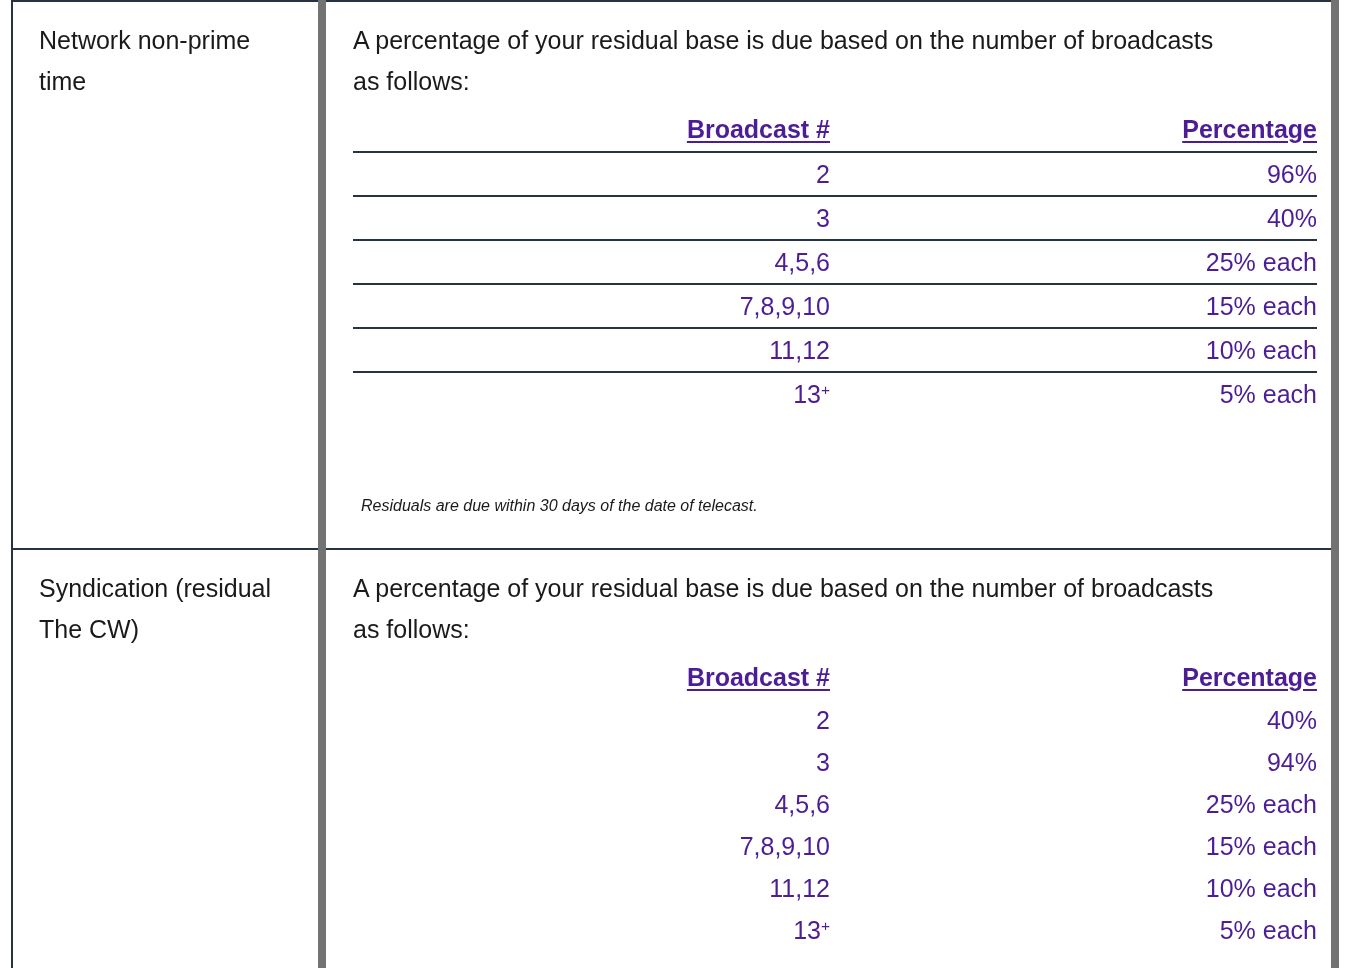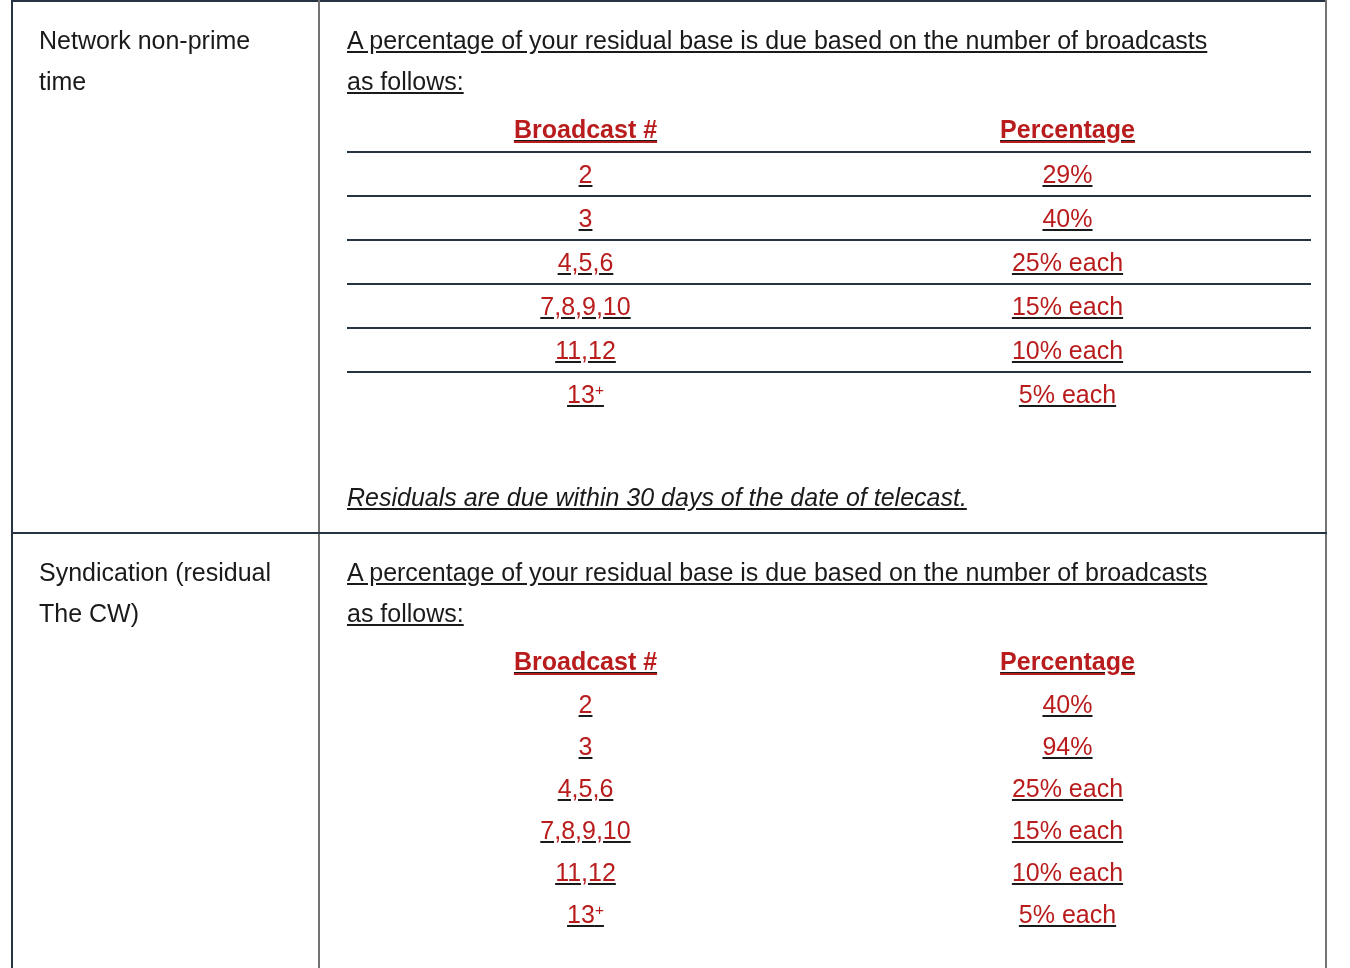--- a/index.html
+++ b/index.html
@@ -29,35 +29,35 @@
     top: 0px;
     width: 1314px;
     border-collapse: collapse;
     table-layout: fixed;
   }
 
   .residual-table td {
     vertical-align: top;
     padding: 0;
     border-left: 2px solid #263342;
-    border-right: 2px solid #737373;
+    border-right: 8px solid #737373;
     border-bottom: 2px solid #263342;
   }
 
   .residual-table tr.first-row td {
     border-top: 2px solid #263342;
   }
 
   
   .residual-table tr.last-row td {
     border-bottom: none;
   }
 
   .col-label  { width: 305px; }
-  .col-detail { width: 1005px; text-decoration: underline; }
+  .col-detail { width: 1005px; }
 
   .cell-label {
     padding: 18px 14px 14px 26px;
     font-size: 25px;
     line-height: 41px;
     font-weight: 400;
     color: #1a1a1a;
   }
 
   .cell-detail {
@@ -75,47 +75,47 @@
   
   .schedule {
     margin: 0;
     border-collapse: collapse;
     table-layout: fixed;
     width: 100%;
   }
   .schedule td, .schedule th {
     padding: 0;
     border: none;
-    text-align: center;
+    text-align: right;
     font-weight: 400;
     font-size: 25px;
     line-height: 42px;
-    color: #b91c1c;
+    color: #4c1d95;
     vertical-align: top;
   }
   .sched-col-a { width: 477px; }
   .sched-col-b { width: auto; }
 
   .schedule th {
     font-weight: 700;
     text-decoration: underline;
     text-underline-offset: 3px;
     padding-bottom: 1px;
   }
 
   .sup-plus {
     font-size: 0.62em;
     vertical-align: 0.52em;
     line-height: 0;
   }
 
   .footnote {
-    margin: 0;
+    margin: 8px;
     font-style: italic;
-    font-size: 25px;
+    font-size: 16px;
     line-height: 41px;
     color: #1a1a1a;
   }
 
   .spacer-gap { height: 62px; }
   .tail-gap   { height: 46px; }
 </style>
 </head>
 <body>
 
@@ -140,21 +140,21 @@
               </colgroup>
               <thead>
                 <tr>
                   <th>Broadcast #</th>
                   <th>Percentage</th>
                 </tr>
               </thead>
               <tbody>
                 <tr>
                   <td>2</td>
-                  <td>29%</td>
+                  <td>96%</td>
                 </tr>
                 <tr>
                   <td>3</td>
                   <td>40%</td>
                 </tr>
                 <tr>
                   <td>4,5,6</td>
                   <td>25% each</td>
                 </tr>
                 <tr>

